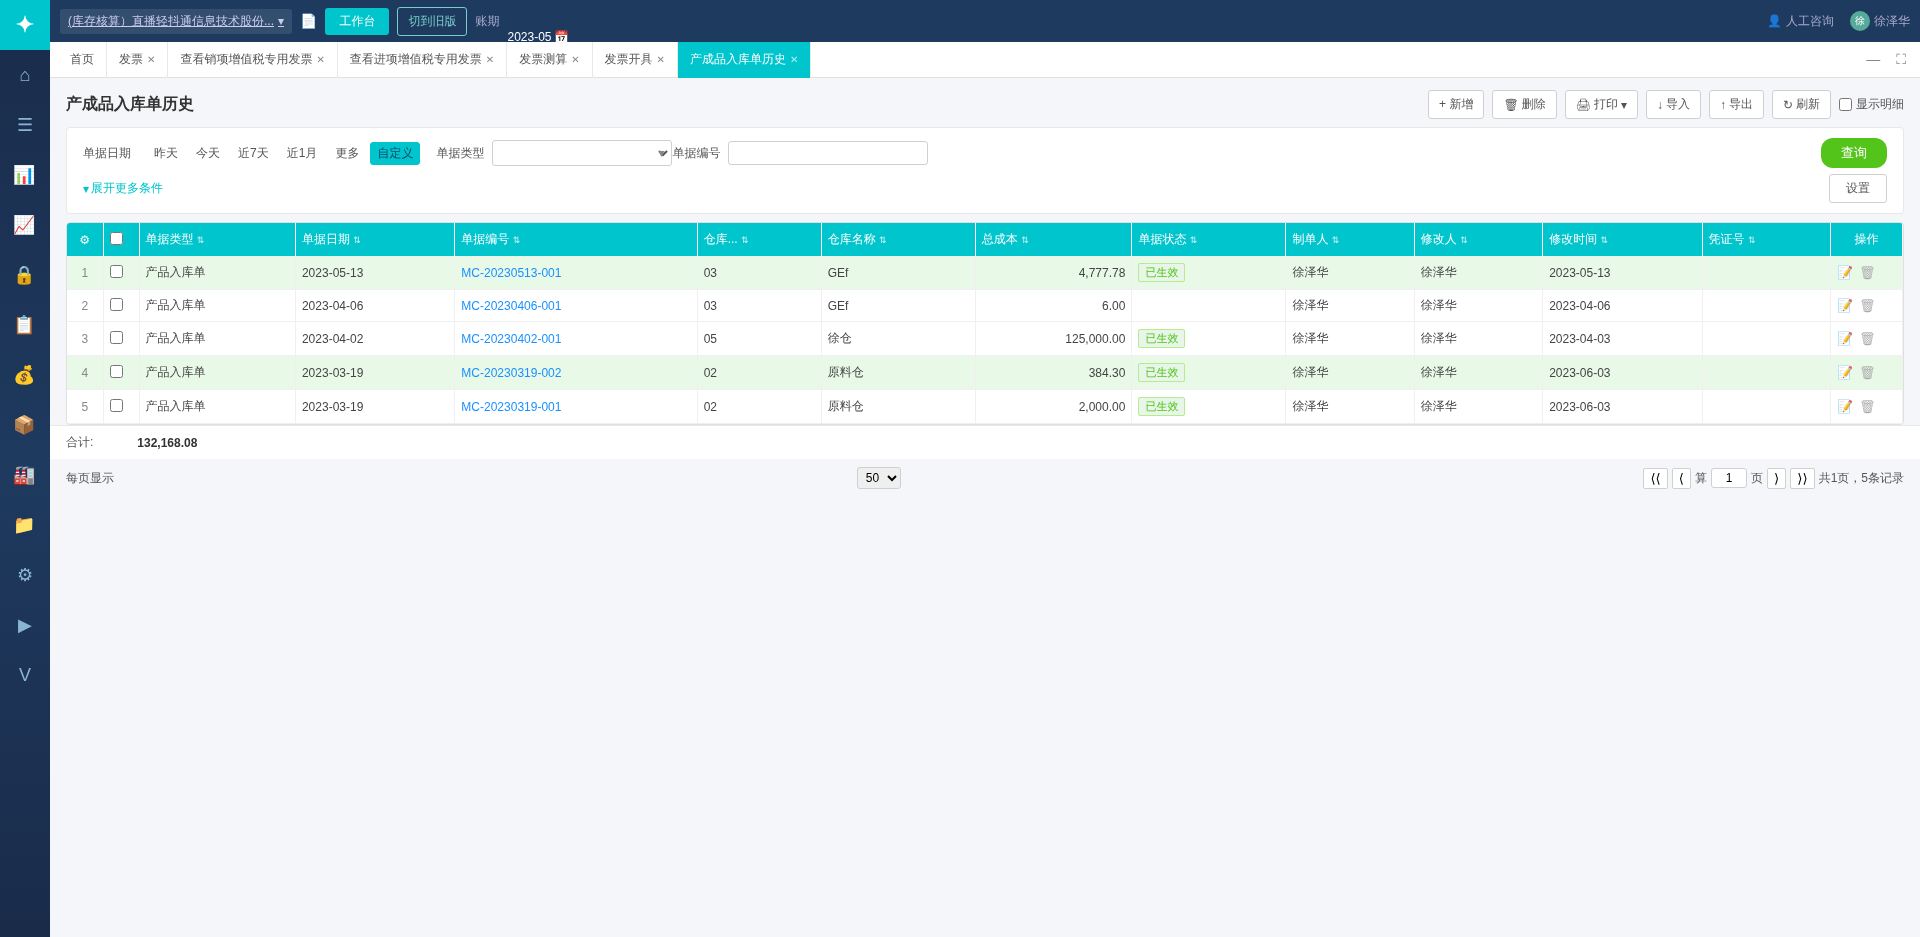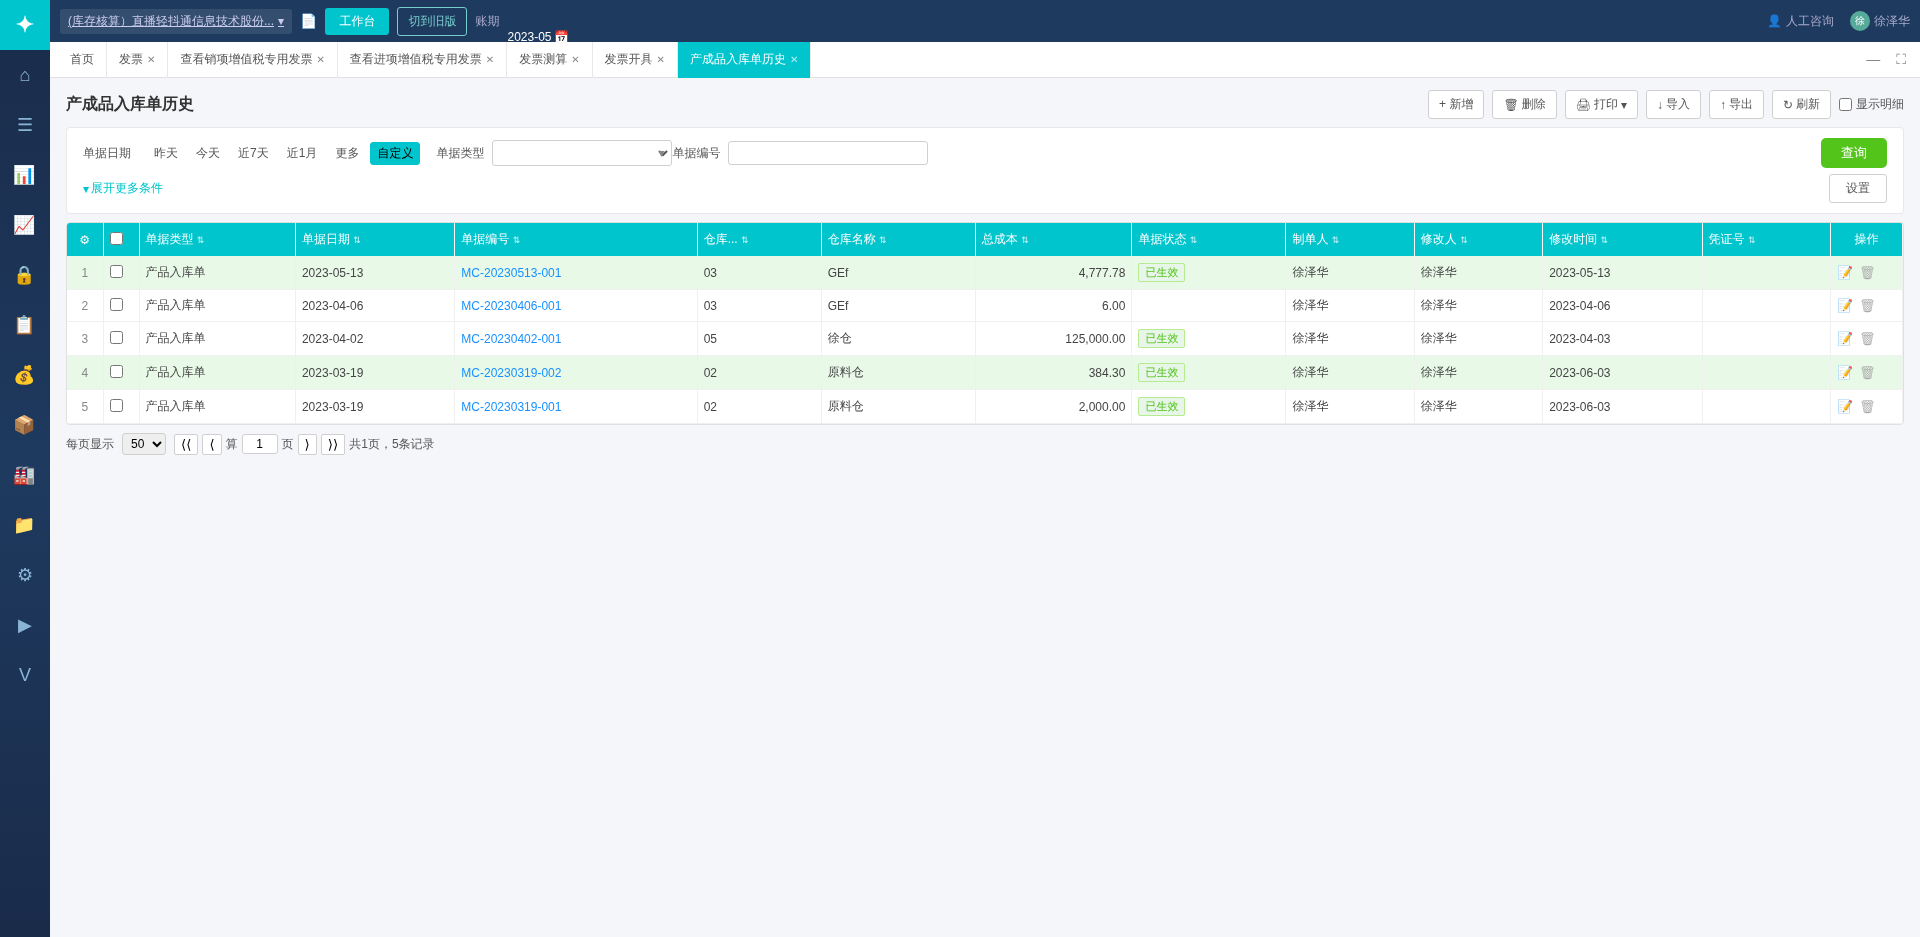--- a/index.html
+++ b/index.html
@@ -78,33 +78,33 @@
       background: #fff; margin: 0 16px 8px; border-radius: 4px; padding: 10px 16px;
       border: 1px solid #e8e8e8;
     }
     .filter-row { display: flex; align-items: center; gap: 16px; flex-wrap: wrap; }
     .filter-label { color: #555; font-size: 12px; white-space: nowrap; }
     .filter-dates { display: flex; gap: 4px; align-items: center; }
     .filter-date-btn {
       padding: 2px 6px; border-radius: 3px; cursor: pointer; font-size: 12px;
       border: 1px solid transparent; color: #555;
     }
-    .filter-date-btn.custom { background: #00c5cd; color: #000000; border-color: #00c5cd; }
+    .filter-date-btn.custom { background: #00c5cd; color: #0c4a6e; border-color: #00c5cd; }
     .filter-range { font-size: 11px; color: #888; }
     .filter-select {
       border: 1px solid #d0d0d0; border-radius: 3px; padding: 4px 8px; font-size: 12px;
       min-width: 180px; color: #555; background: white;
     }
     .filter-input {
       border: 1px solid #d0d0d0; border-radius: 3px; padding: 4px 8px; font-size: 12px;
       width: 200px; color: #555;
     }
     .filter-expand { color: #00c5cd; font-size: 12px; cursor: pointer; display: flex; align-items: center; gap: 2px; }
     .query-btn {
-      background: #52c41a; color: white; border: none; padding: 6px 20px; border-radius: 5px; cursor: pointer; font-size: 13px;
+      background: #52c41a; color: white; border: none; padding: 6px 20px; border-radius: 12px; cursor: pointer; font-size: 13px;
     }
     .setting-btn {
       background: white; color: #555; border: 1px solid #d0d0d0; padding: 5px 16px; border-radius: 3px; cursor: pointer; font-size: 12px;
     }
 
     
     .table-container { margin: 0 16px; background: white; border-radius: 4px; overflow: hidden; border: 1px solid #e0e0e0; }
     table { width: 100%; border-collapse: collapse; font-size: 12px; }
     thead tr { background: #00c5cd; color: white; }
     thead th {
@@ -127,21 +127,21 @@
     
     .table-footer {
       display: flex; align-items: center; padding: 8px 16px;
       background: white; border-top: 1px solid #e8e8e8; font-size: 12px; color: #555;
     }
     .footer-total { display: flex; gap: 4px; align-items: center; }
     .footer-total-val { color: #333; font-weight: bold; margin-left: 40px; }
 
     
     .pagination {
-      display: flex; align-items: center; justify-content: flex-start; padding: 8px 16px;
+      display: flex; align-items: center; justify-content: space-between; padding: 8px 16px;
       background: #f5f6fa; font-size: 12px; color: #555; gap: 8px;
     }
     .page-size-select { border: 1px solid #d0d0d0; border-radius: 3px; padding: 2px 4px; font-size: 12px; }
     .page-nav { display: flex; align-items: center; gap: 4px; }
     .page-nav-btn { padding: 2px 6px; border: 1px solid #d0d0d0; background: white; cursor: pointer; border-radius: 2px; }
     .page-nav-btn:disabled { opacity: 0.4; cursor: not-allowed; }
     .page-input { width: 36px; text-align: center; border: 1px solid #d0d0d0; border-radius: 3px; padding: 2px; font-size: 12px; }
 
     .th-settings { width: 36px; text-align: center; }
     .header-checkbox { accent-color: white; }
@@ -445,20 +445,26 @@
       <div class="action-icons">
         <span class="action-icon">📝</span>
         <span class="action-icon">🗑</span>
       </div>
     </td>
   </tr>
         </tbody>
     </table>
   </div>
 
+  <div class="table-footer">
+    <span class="footer-total">
+      <span>合计:</span>
+      <span class="footer-total-val">132,168.08</span>
+    </span>
+  </div>
 
   <div class="pagination">
     <span>每页显示</span>
     <select class="page-size-select">
       <option>50</option>
     </select>
     <div class="page-nav">
       <button class="page-nav-btn">⟨⟨</button>
       <button class="page-nav-btn">⟨</button>
       <span>算</span>

